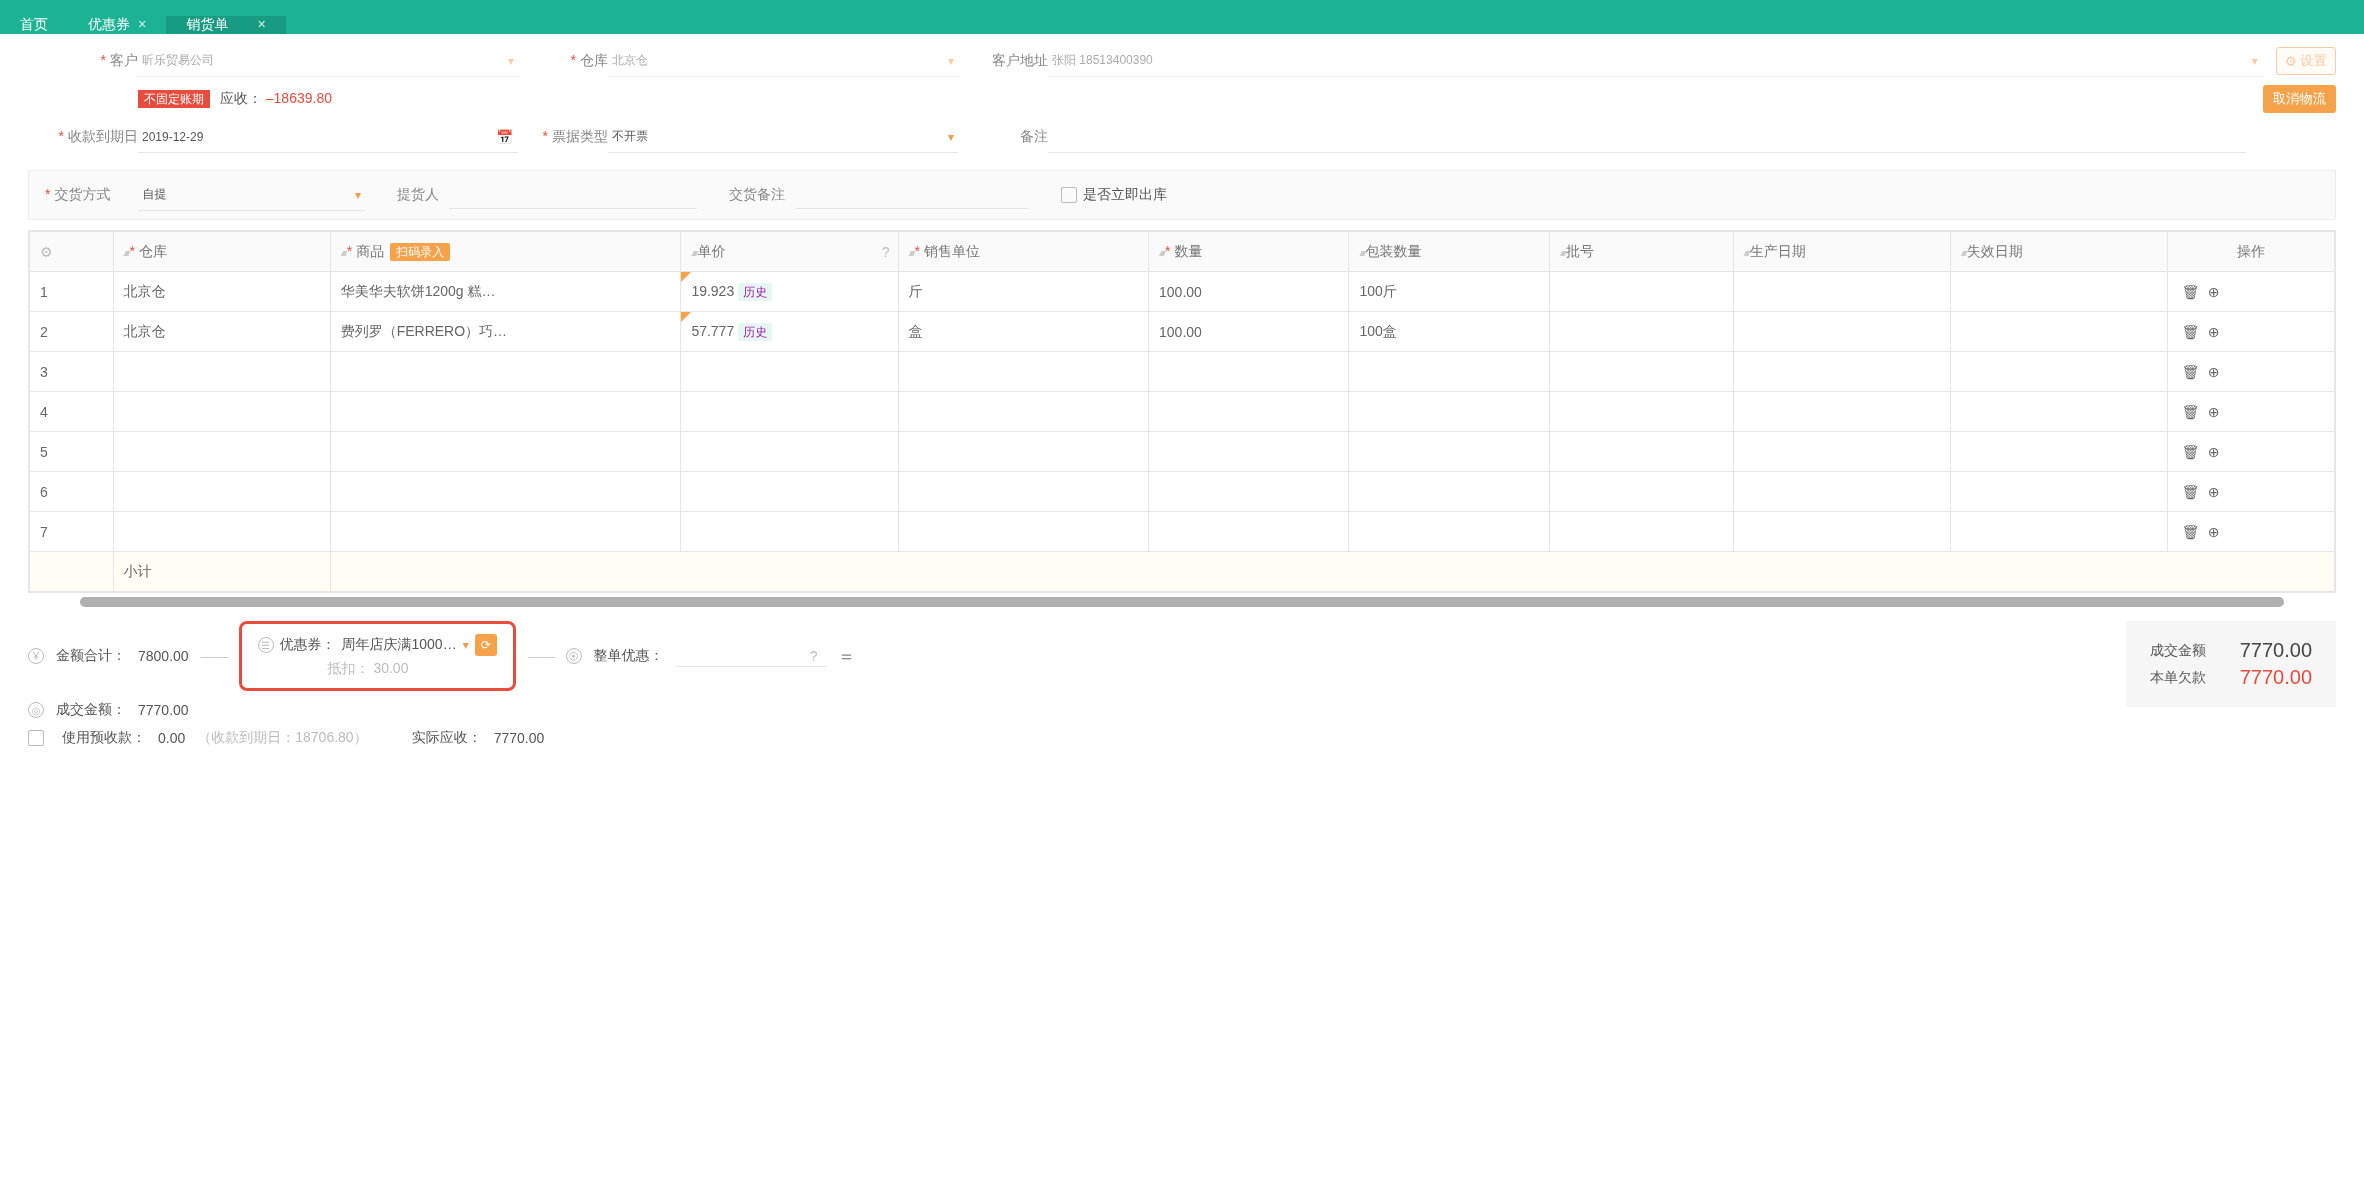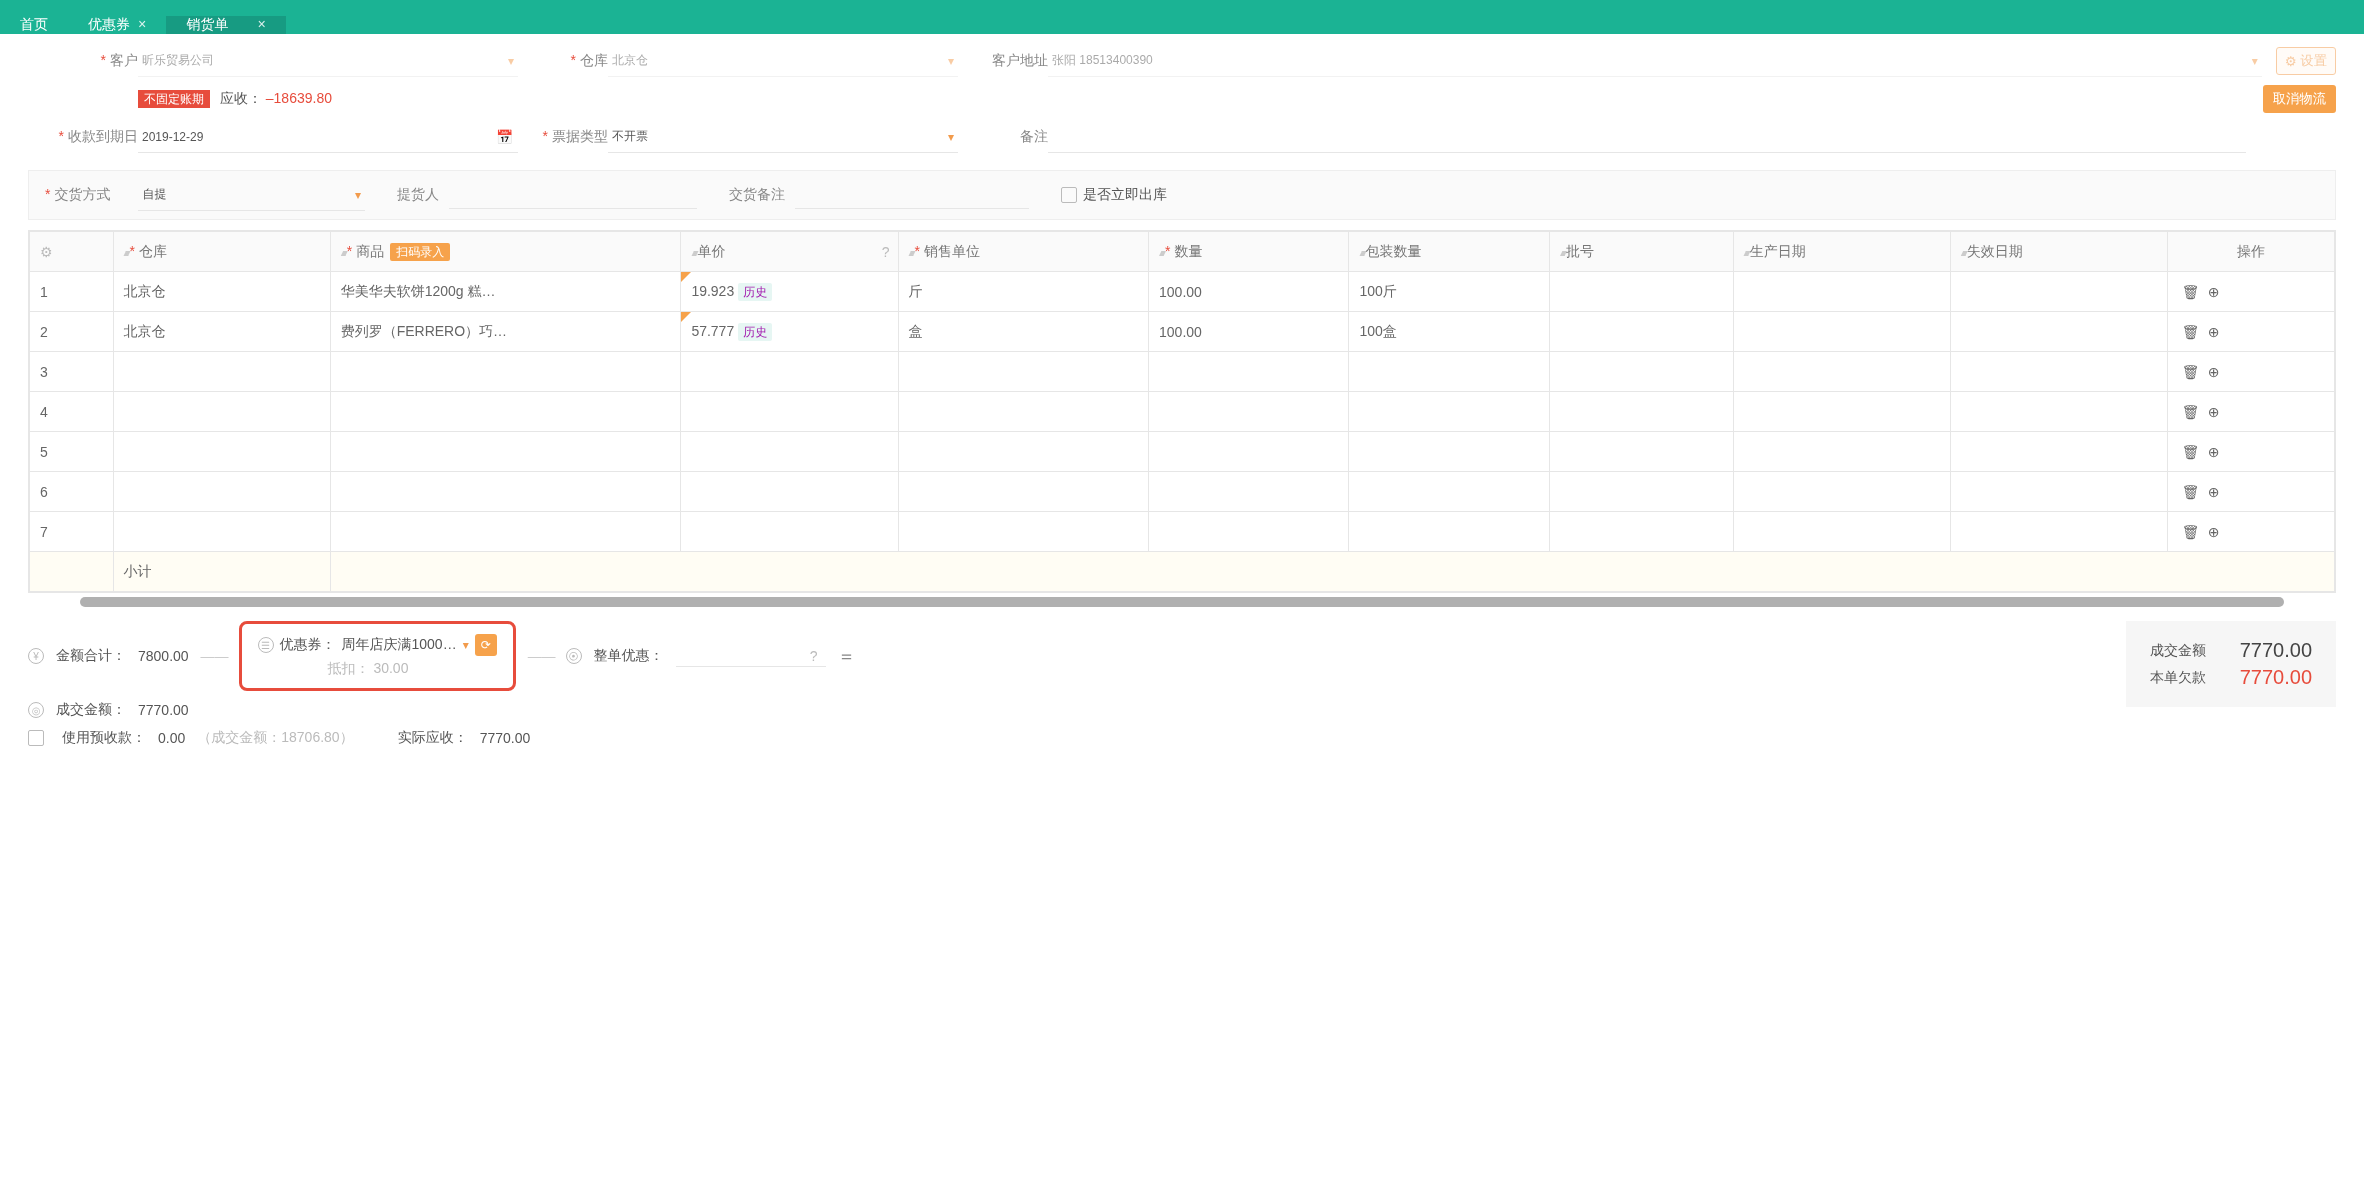--- a/index.html
+++ b/index.html
@@ -331,21 +331,21 @@
     <div class="sum-line">
       <span class="circle-icon">◎</span>
       <span>成交金额：</span>
       <span>7770.00</span>
     </div>
     <div class="sum-line">
       <span class="checkbox"></span>
       <span>使用预收款：</span>
       <span>0.00</span>
       <span class="muted">
-        <span>（成交金额：</span><span>18706.80</span><span>）</span>
+        <span>（收款到期日：</span><span>18706.80</span><span>）</span>
       </span>
       <span style="width:20px;"></span>
       <span>实际应收：</span>
       <span>7770.00</span>
     </div>
   </div>
   <div class="bottom-right">
     <div class="br-row">
       <span>成交金额</span>
       <span class="bignum">7770.00</span>

